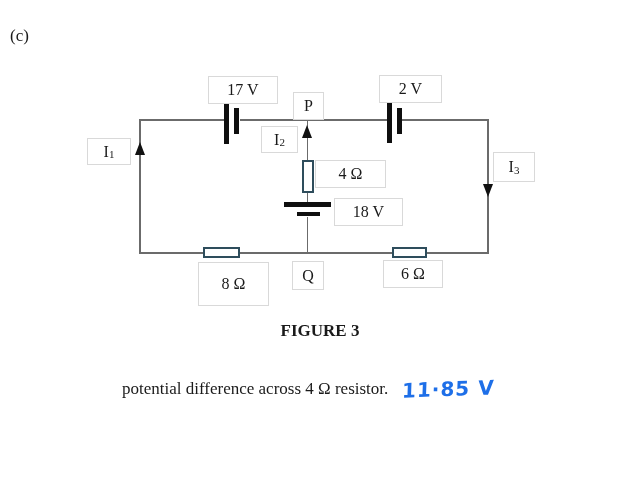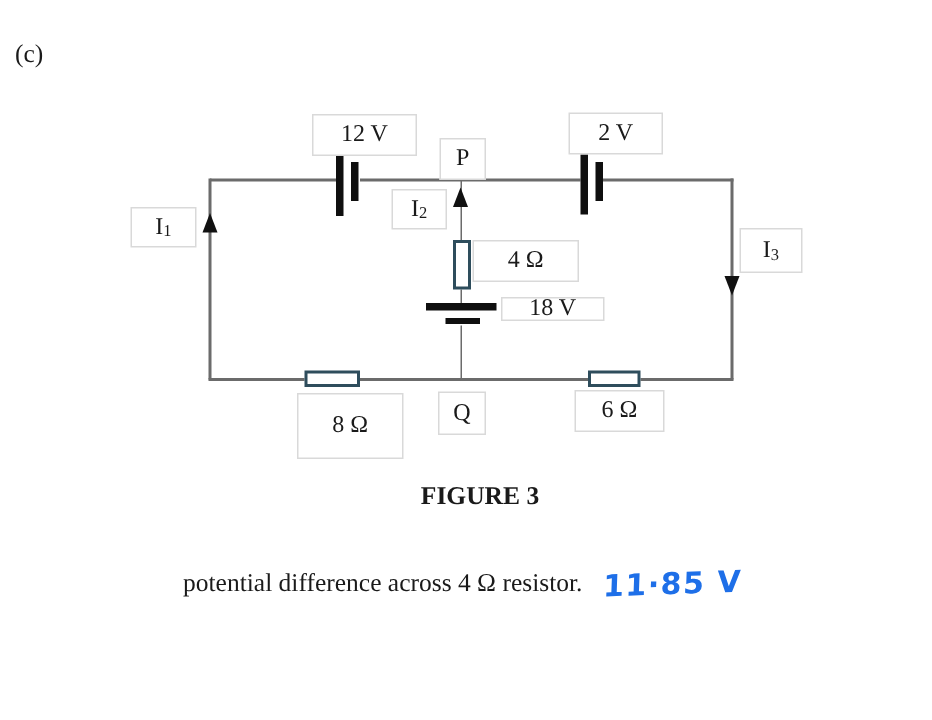--- a/index.html
+++ b/index.html
@@ -62,21 +62,21 @@
 
     <div class="res" style="left:302px;top:160px;width:12px;height:33px"></div>
     <div class="res" style="left:203px;top:246.5px;width:37px;height:11px"></div>
     <div class="res" style="left:392px;top:246.5px;width:35px;height:11px"></div>
 
     <div class="arrow up" style="left:134.5px;top:142px"></div>
     <div class="arrow up" style="left:301.5px;top:125px"></div>
     <div class="arrow down" style="left:482.5px;top:184px"></div>
 
     <div class="lbox" style="left:208px;top:76px;width:70px;height:28px">
-      <span>12 V</span>
+      <span>17 V</span>
     </div>
     <div class="lbox" style="left:379px;top:75px;width:63px;height:28px">
       <span>2 V</span>
     </div>
     <div class="lbox" style="left:293px;top:92px;width:31px;height:28px">
       <span>P</span>
     </div>
     <div class="lbox" style="left:87px;top:138px;width:44px;height:27px">
       <span>I</span>
         <sub>1</sub>
@@ -85,21 +85,21 @@
       <span>I</span>
         <sub>2</sub>
     </div>
     <div class="lbox" style="left:493px;top:152px;width:42px;height:30px">
       <span>I</span>
         <sub>3</sub>
     </div>
     <div class="lbox" style="left:315px;top:160px;width:71px;height:28px">
       <span>4 Ω</span>
     </div>
-    <div class="lbox" style="left:334px;top:198px;width:69px;height:16px">
+    <div class="lbox" style="left:334px;top:198px;width:69px;height:28px">
       <span>18 V</span>
     </div>
     <div class="lbox" style="left:198px;top:262px;width:71px;height:44px">
       <span>8 Ω</span>
     </div>
     <div class="lbox" style="left:292px;top:261px;width:32px;height:29px">
       <span>Q</span>
     </div>
     <div class="lbox" style="left:383px;top:260px;width:60px;height:28px">
       <span>6 Ω</span>

